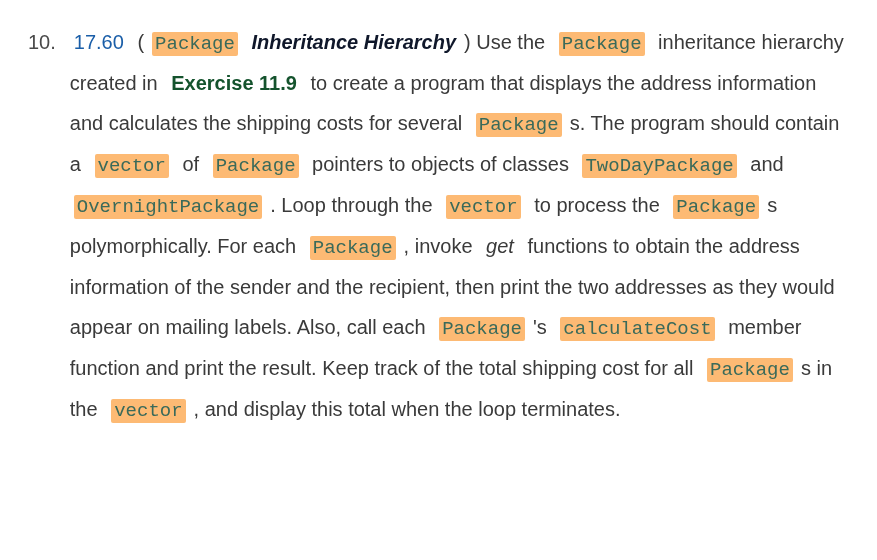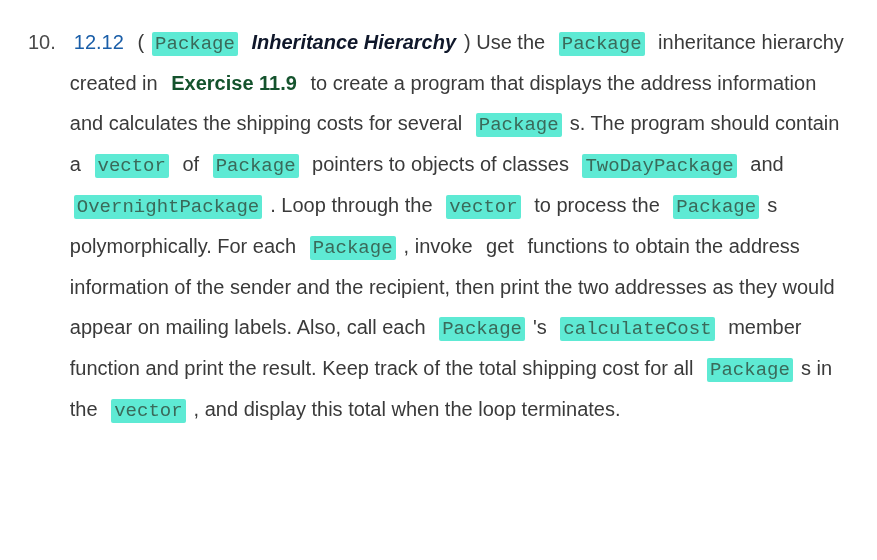--- a/index.html
+++ b/index.html
@@ -24,41 +24,42 @@
     }
     .body-text {
       flex: 1;
     }
     .exnum {
       color: #1a5ea8;
       font-weight: normal;
     }
     .code {
       font-family: "Courier New", Courier, monospace;
-      background: #5eead4;
+      background: #fdba74;
       color: #3a6a5a;
       padding: 1px 3px;
       border-radius: 2px;
       font-size: 19px;
     }
     .title-italic {
       font-style: italic;
       font-weight: bold;
       color: #0f172a;
     }
     .exercise-ref {
       color: #14532d;
       font-weight: bold;
     }
     .get-italic {
+      font-style: italic;
     }
   </style>
 </head>
 <body>
 
 <div class="question">
   <span class="qnum">10.</span>
   <div class="body-text">
-    <span class="exnum">12.12</span>
+    <span class="exnum">17.60</span>
     <span> (</span><span class="code">Package</span>
     <span class="title-italic">Inheritance Hierarchy</span><span>) Use the </span><span class="code">Package</span><span> inheritance hierarchy created in </span><span class="exercise-ref">Exercise 11.9</span><span> to create a program that displays the address information and calculates the shipping costs for several </span><span class="code">Package</span><span>s. The program should contain a </span><span class="code">vector</span><span> of </span><span class="code">Package</span><span> pointers to objects of classes </span><span class="code">TwoDayPackage</span><span> and </span><span class="code">OvernightPackage</span><span>. Loop through the </span><span class="code">vector</span><span> to process the </span><span class="code">Package</span><span>s polymorphically. For each </span><span class="code">Package</span><span>, invoke </span><span class="get-italic">get</span><span> functions to obtain the address information of the sender and the recipient, then print the two addresses as they would appear on mailing labels. Also, call each </span><span class="code">Package</span><span>'s </span><span class="code">calculateCost</span><span> member function and print the result. Keep track of the total shipping cost for all </span><span class="code">Package</span><span>s in the </span><span class="code">vector</span><span>, and display this total when the loop terminates.</span>
   </div>
 </div>
 
 </body></html>

